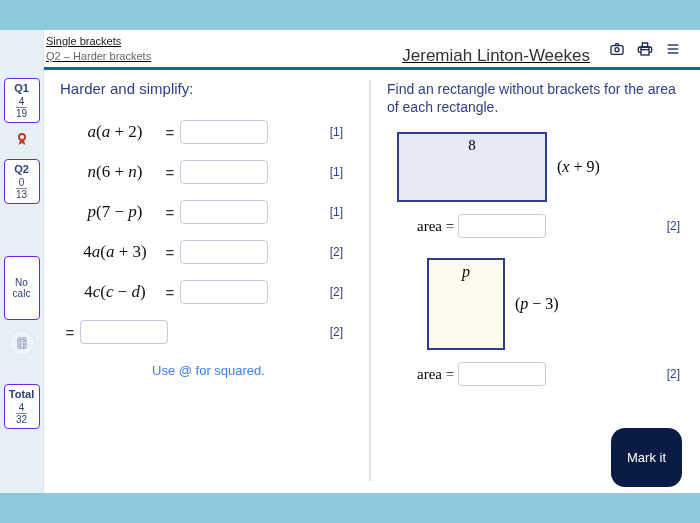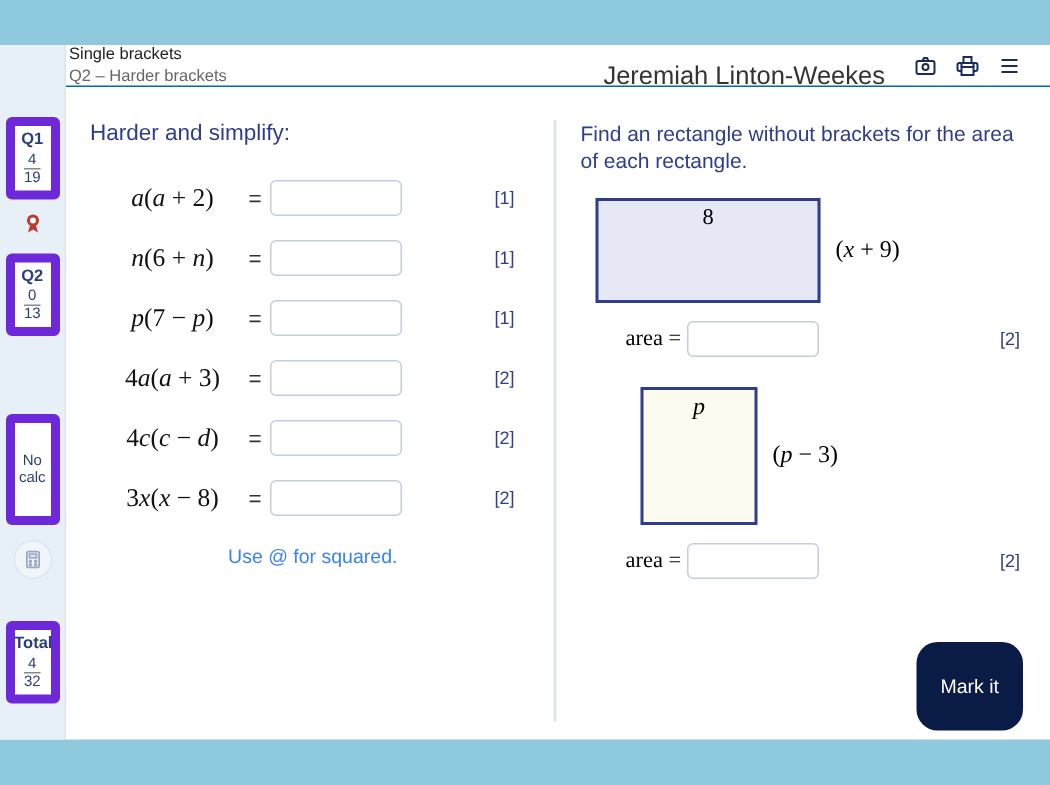--- a/index.html
+++ b/index.html
@@ -17,25 +17,26 @@
     top: 30px;
     left: 0;
     right: 0;
     bottom: 30px;
     display: flex;
   }
   
   .header {
     position: absolute;
     top: 0; left: 0; right: 0;
-    height: 28px;
+    height: 40px;
     display: flex;
     align-items: center;
     padding: 0 16px 0 10px;
-    border-bottom: 1px solid #0369a1;
+    border-bottom: 3px solid #0369a1;
+    text-decoration: underline;
   }
   .app-icon {
     width: 26px; height: 26px;
     background: #0a1b46;
     border-radius: 50%;
     display: flex; align-items: center; justify-content: center;
     color: #fff;
     flex-shrink: 0;
   }
   .app-icon svg { width: 16px; height: 16px; }
@@ -59,21 +60,21 @@
     display: flex;
     flex-direction: column;
     align-items: center;
     gap: 6px;
     position: relative;
   }
   .side-box {
     width: 36px;
     text-align: center;
     background: #fff;
-    border: 6px solid #6d28d9;
+    border: 1px solid #6d28d9;
     border-radius: 4px;
     font-size: 10px;
     color: #2b3f78;
     padding: 3px 0;
   }
   .side-box .label { font-weight: bold; margin-bottom: 2px; font-size: 11px; }
   .side-box .frac {
     display: flex; flex-direction: column; align-items: center;
     font-size: 10px; line-height: 1.1;
   }
@@ -334,21 +335,20 @@
         <input class="answer-input" style="">
         <div class="marks">[2]</div>
       </div>
       <div class="eq-row">
         <div class="expr"><span class="up">4</span><span>c</span><span class="up">(</span><span>c</span><span class="up"> − </span><span>d</span><span class="up">)</span></div>
         <div class="eqsign">=</div>
         <input class="answer-input" style="">
         <div class="marks">[2]</div>
       </div>
       <div class="eq-row">
-        <div class="expr"><span class="up">3</span><span>x</span><span class="up">(</span><span>x</span><span class="up"> − 8)</span></div>
         <div class="eqsign">=</div>
         <input class="answer-input" style="">
         <div class="marks">[2]</div>
       </div>
 
       <div class="hint">Use @ for squared.</div>
     </div>
 
     <div class="col-right">
       <div class="instruction-r">Find an rectangle without brackets for the area of each rectangle.</div>

